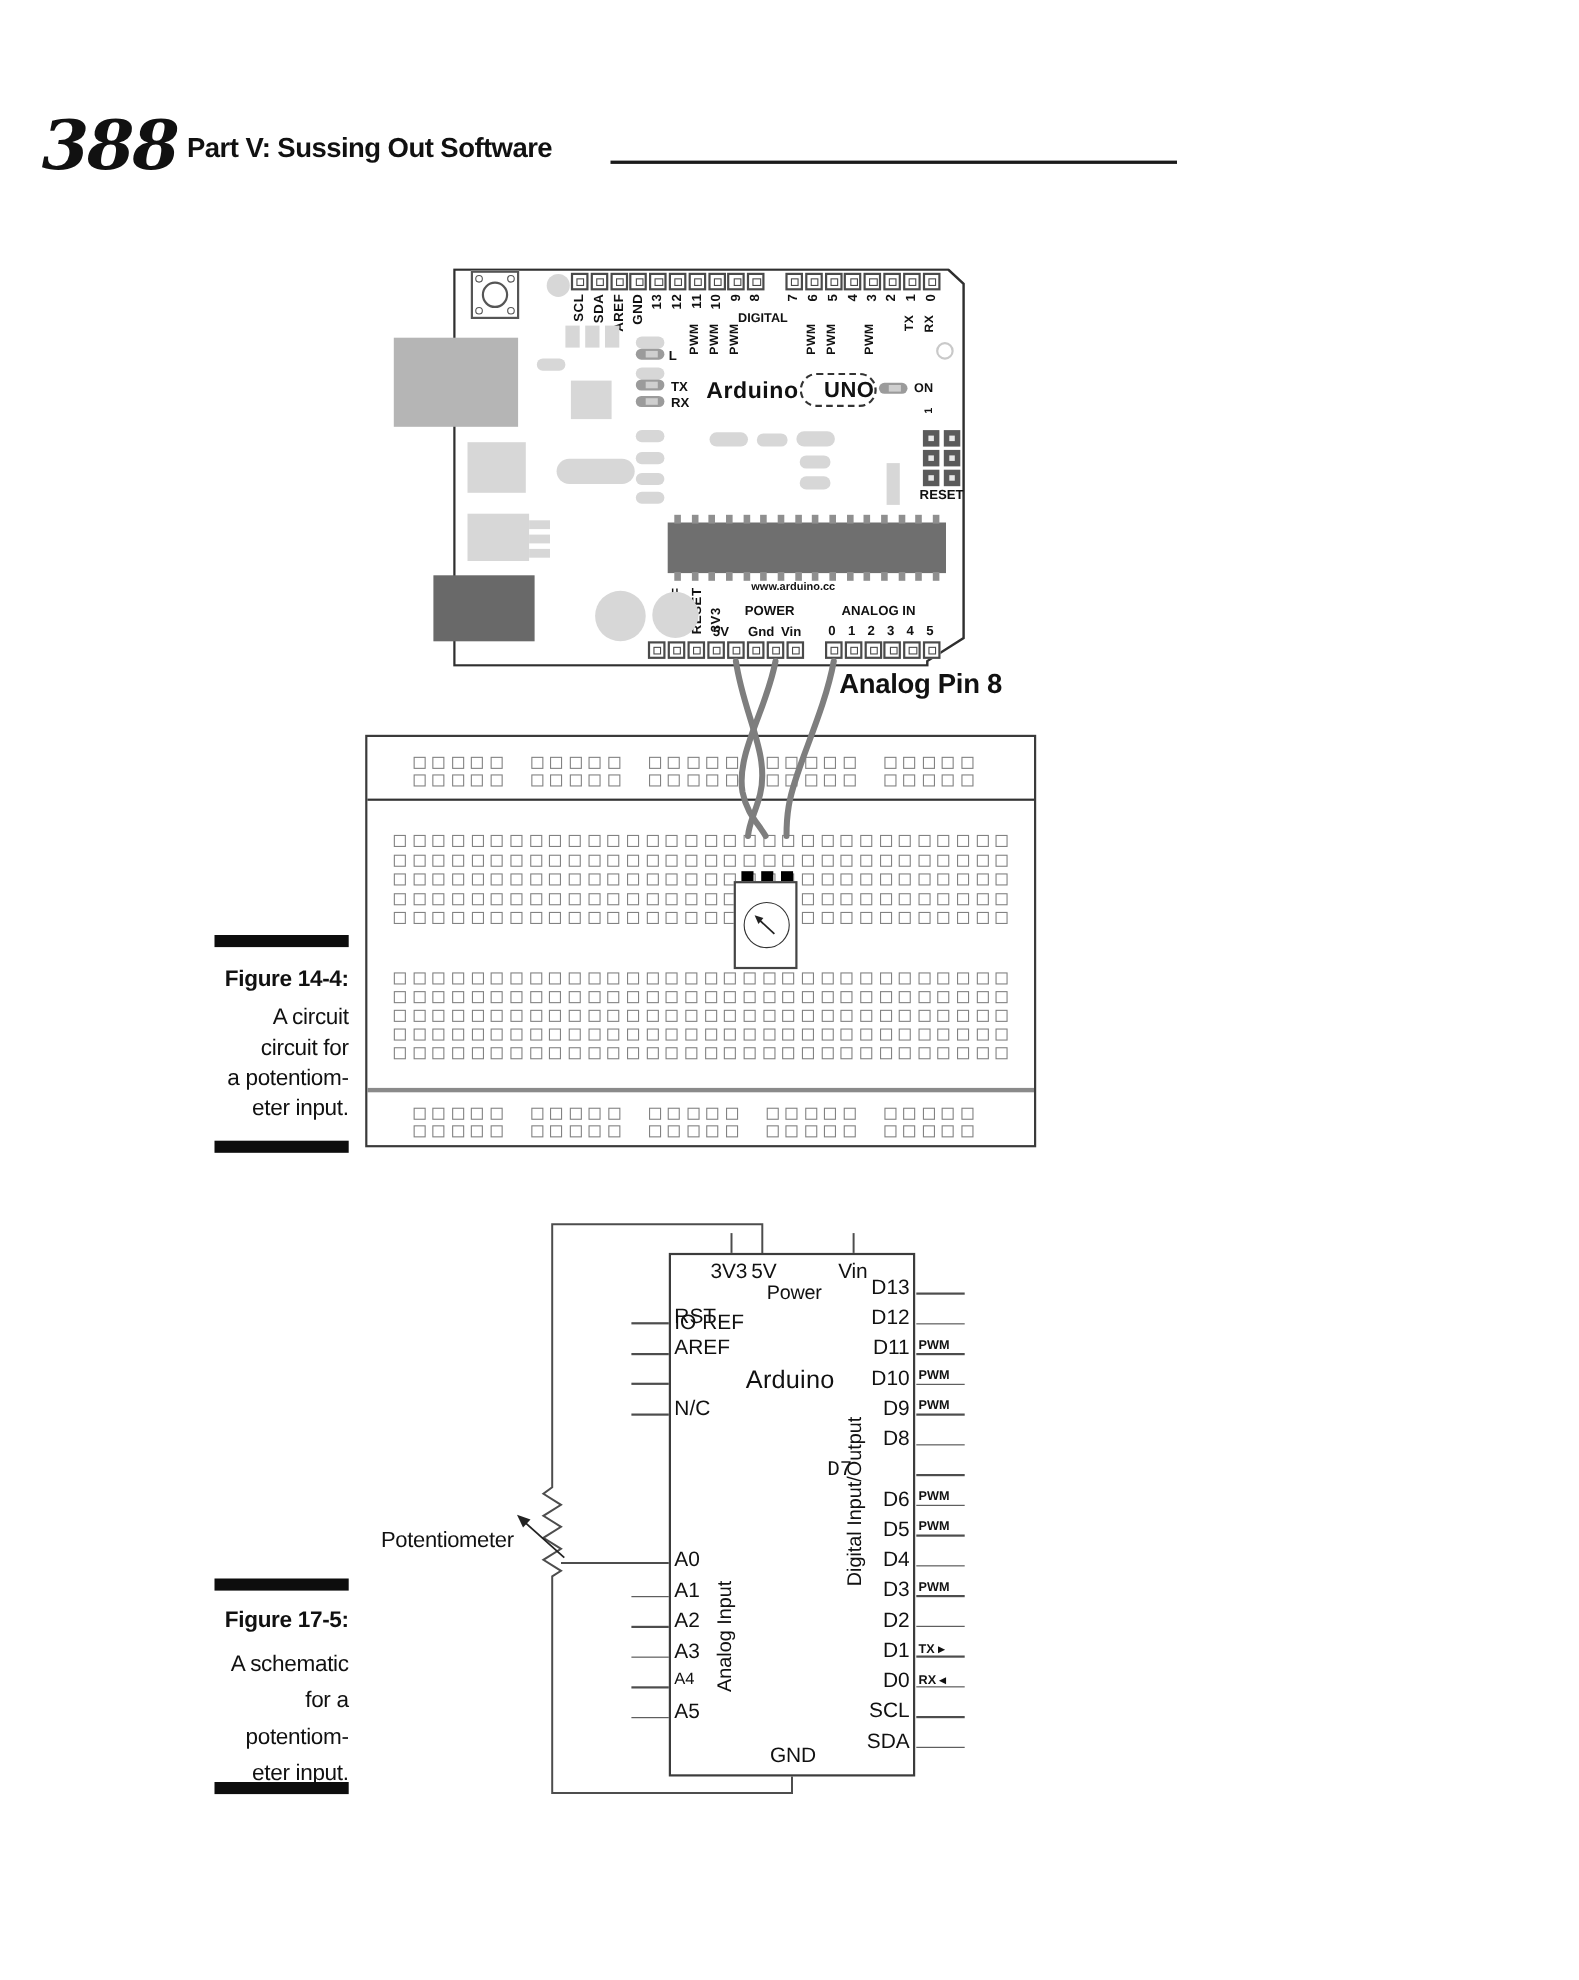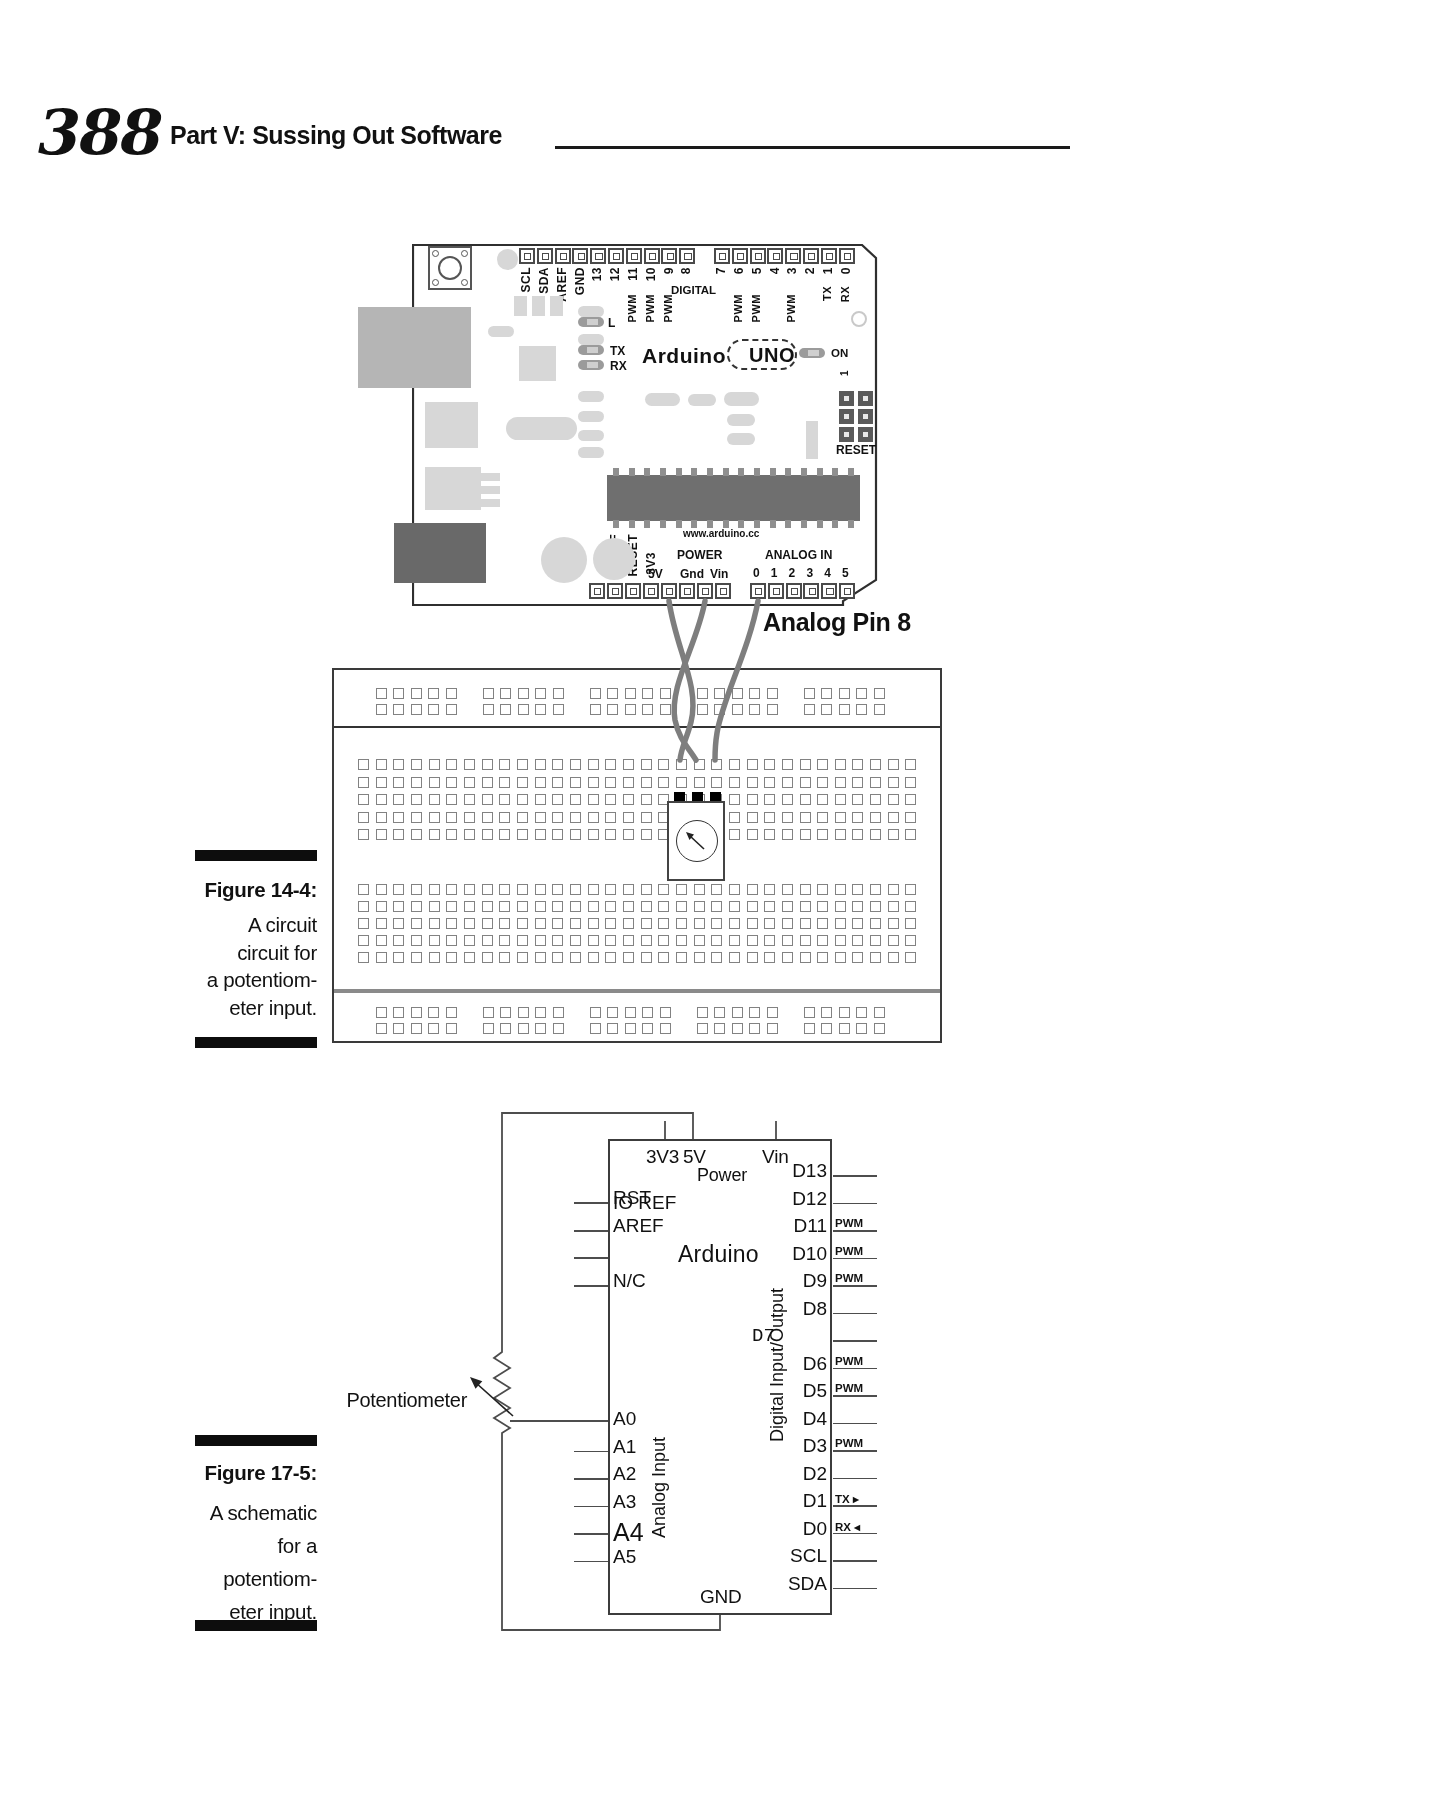--- a/index.html
+++ b/index.html
@@ -775,21 +775,21 @@
     <div style="position: absolute; left: 574px; top: 1257px; width: 34px; height: 1.8px; background: rgb(77, 77, 77);"></div>
     <div style="position: absolute; left: 613px; top: 1270px; font-size: 19px;">N/C</div>
     <div style="position: absolute; left: 574px; top: 1285px; width: 34px; height: 1.8px; background: rgb(77, 77, 77);"></div>
     <div style="position: absolute; left: 613px; top: 1408px; font-size: 19px;">A0</div>
     <div style="position: absolute; left: 613px; top: 1435.5px; font-size: 19px;">A1</div>
     <div style="position: absolute; left: 574px; top: 1450.5px; width: 34px; height: 1.8px; background: rgb(77, 77, 77);"></div>
     <div style="position: absolute; left: 613px; top: 1463px; font-size: 19px;">A2</div>
     <div style="position: absolute; left: 574px; top: 1478px; width: 34px; height: 1.8px; background: rgb(77, 77, 77);"></div>
     <div style="position: absolute; left: 613px; top: 1490.5px; font-size: 19px;">A3</div>
     <div style="position: absolute; left: 574px; top: 1505.5px; width: 34px; height: 1.8px; background: rgb(77, 77, 77);"></div>
-    <div style="position: absolute; left: 613px; top: 1518px; font-size: 25px;">A4</div>
+    <div style="position: absolute; left: 613px; top: 1518px; font-size: 15px;">A4</div>
     <div style="position: absolute; left: 574px; top: 1533px; width: 34px; height: 1.8px; background: rgb(77, 77, 77);"></div>
     <div style="position: absolute; left: 613px; top: 1545.5px; font-size: 19px;">A5</div>
     <div style="position: absolute; left: 574px; top: 1560.5px; width: 34px; height: 1.8px; background: rgb(77, 77, 77);"></div>
     <div style="position: absolute; left: 752px; top: 1160px; width: 75px; text-align: right; font-size: 19px;">D13</div>
     <div style="position: absolute; left: 833px; top: 1175px; width: 44px; height: 1.8px; background: rgb(77, 77, 77);"></div>
     <div style="position: absolute; left: 752px; top: 1187.5px; width: 75px; text-align: right; font-size: 19px;">D12</div>
     <div style="position: absolute; left: 833px; top: 1202.5px; width: 44px; height: 1.8px; background: rgb(77, 77, 77);"></div>
     <div style="position: absolute; left: 752px; top: 1215px; width: 75px; text-align: right; font-size: 19px;">D11</div>
     <div style="position: absolute; left: 833px; top: 1230px; width: 44px; height: 1.8px; background: rgb(77, 77, 77);"></div>
     <div style="position: absolute; left: 835px; top: 1217px; font-size: 11.5px; font-weight: bold;">PWM</div>

